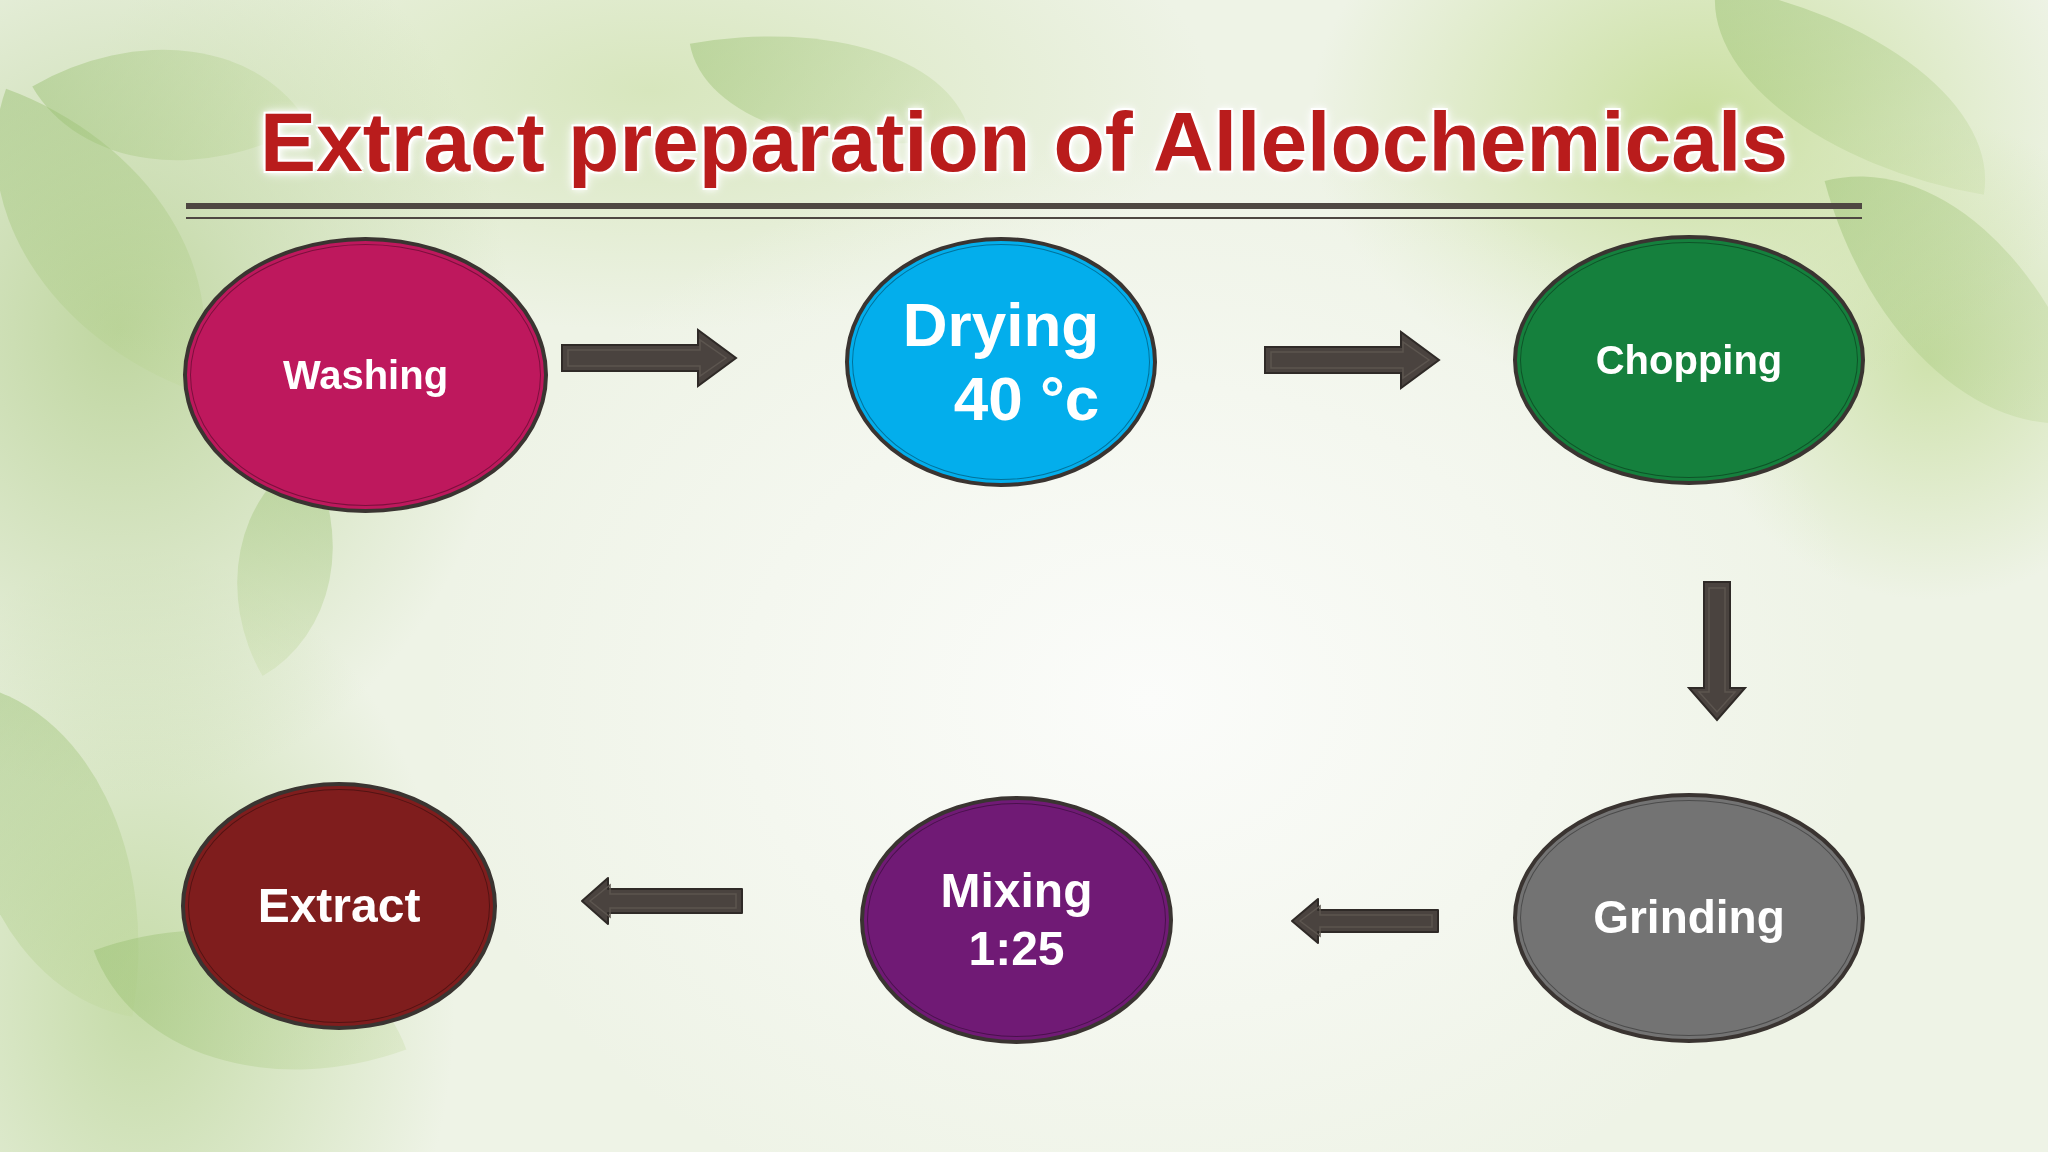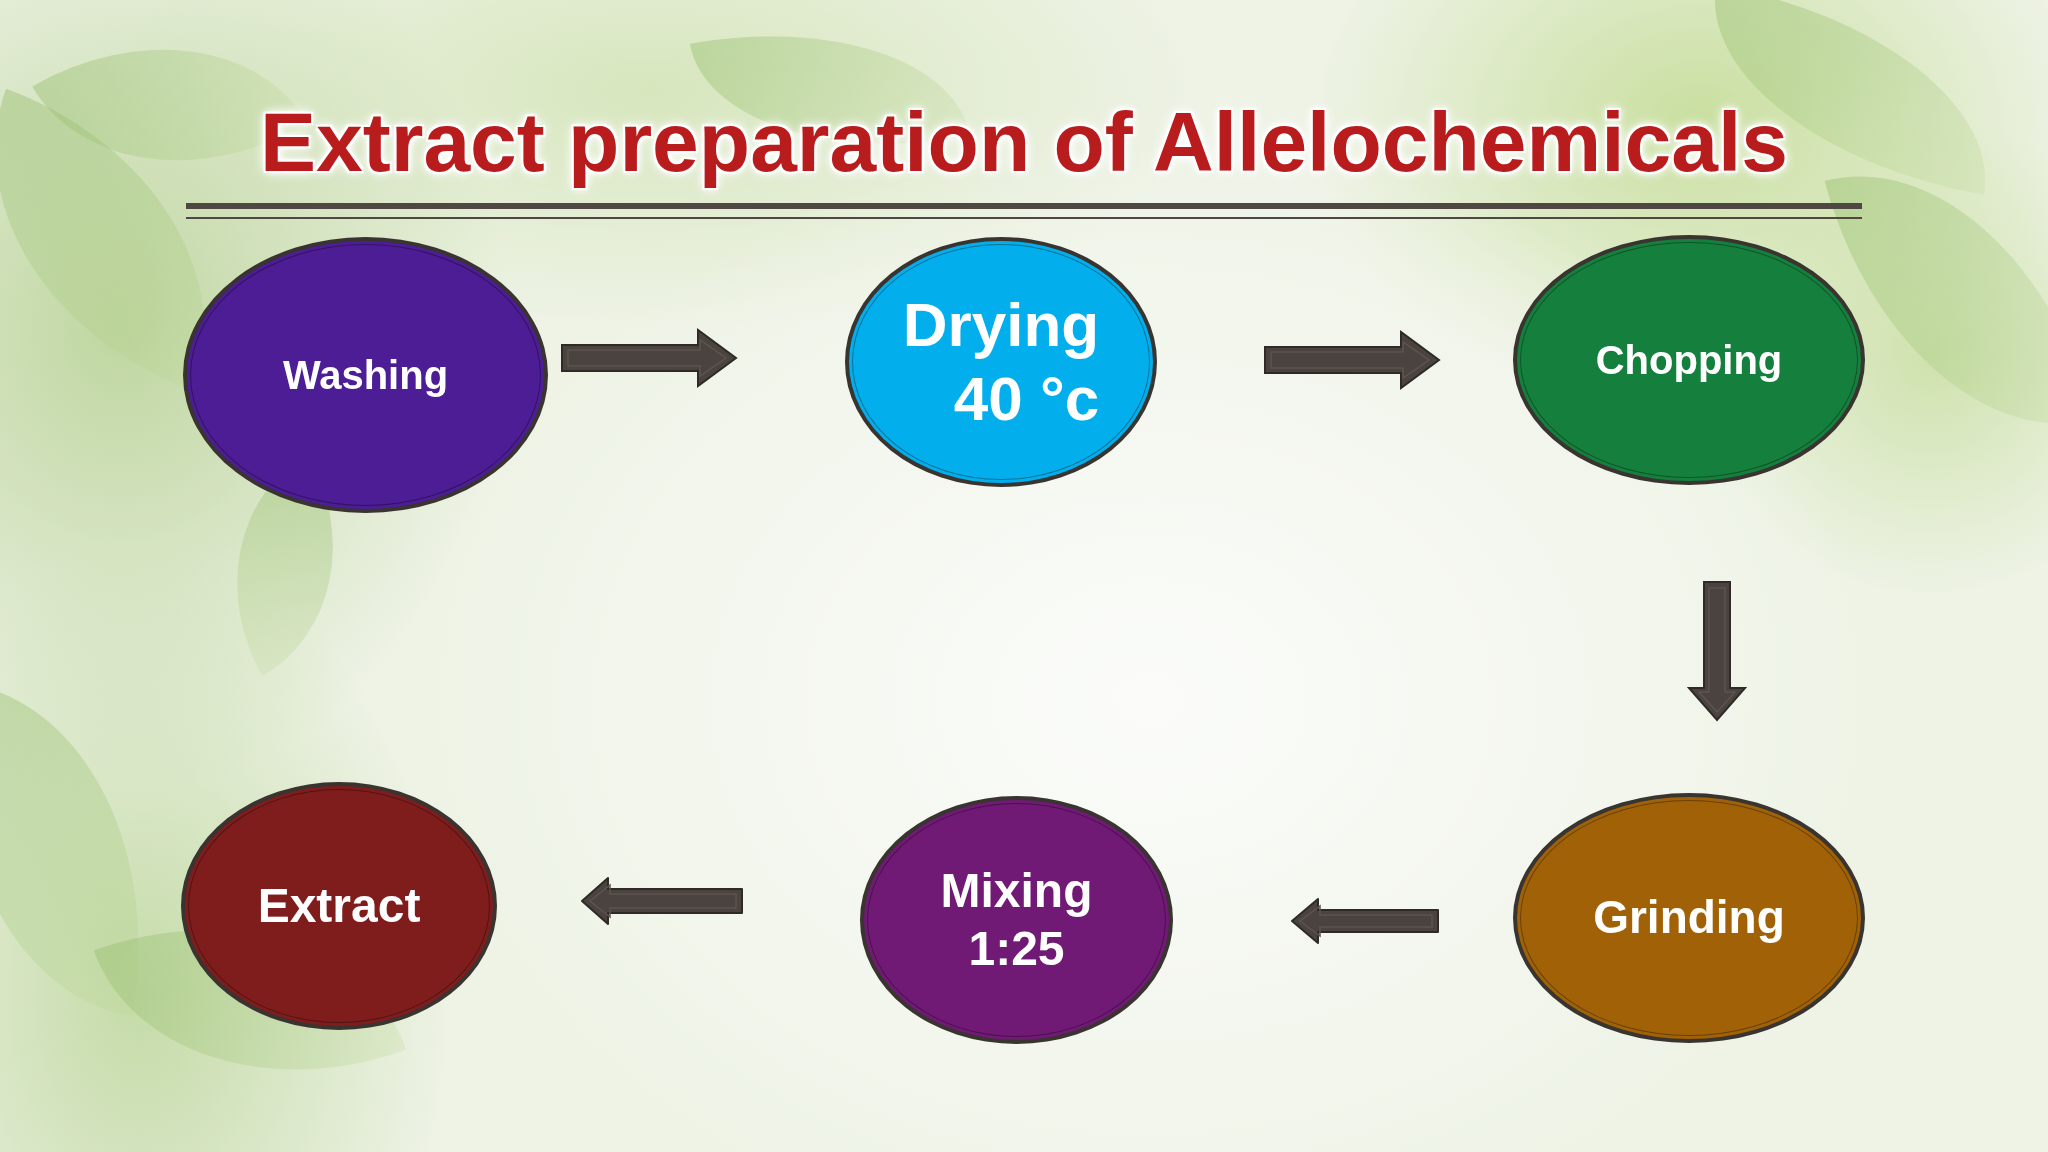--- a/index.html
+++ b/index.html
@@ -56,40 +56,40 @@
 <div class="leaf" style="left:-60px;top:700px;width:220px;height:300px;transform:rotate(10deg);"></div>
 <div class="leaf" style="left:120px;top:900px;width:260px;height:200px;transform:rotate(-20deg);"></div>
 <div class="leaf" style="left:1700px;top:10px;width:300px;height:160px;transform:rotate(10deg);"></div>
 <div class="leaf" style="left:1860px;top:150px;width:200px;height:300px;transform:rotate(-15deg);"></div>
 <div class="leaf" style="left:700px;top:20px;width:260px;height:140px;transform:rotate(-10deg);"></div>
 
 <h1 class="title">Extract preparation of Allelochemicals</h1>
 <div class="rule-thick"></div>
 <div class="rule-thin"></div>
 
-<div class="node" style="left:183px;top:237px;width:365px;height:276px;background:#4c1d95;">
+<div class="node" style="left:183px;top:237px;width:365px;height:276px;background:#be185d;">
   <div class="node-label" style="font-size:40px;">
     <div>Washing</div>
   </div>
 </div>
 
 <div class="node" style="left:845px;top:237px;width:312px;height:250px;background:#03aeec;">
   <div class="node-label" style="font-size:62px;text-align:right;">
     <div>Drying</div>
     <div>40 °c</div>
   </div>
 </div>
 
 <div class="node" style="left:1513px;top:235px;width:352px;height:250px;background:#15803d;">
   <div class="node-label" style="font-size:40px;">
     <div>Chopping</div>
   </div>
 </div>
 
-<div class="node" style="left:1513px;top:793px;width:352px;height:250px;background:#a16207;">
+<div class="node" style="left:1513px;top:793px;width:352px;height:250px;background:#737373;">
   <div class="node-label" style="font-size:46px;">
     <div>Grinding</div>
   </div>
 </div>
 
 <div class="node" style="left:860px;top:796px;width:313px;height:248px;background:#701a75;">
   <div class="node-label" style="font-size:48px;">
     <div>Mixing</div>
     <div>1:25</div>
   </div>

